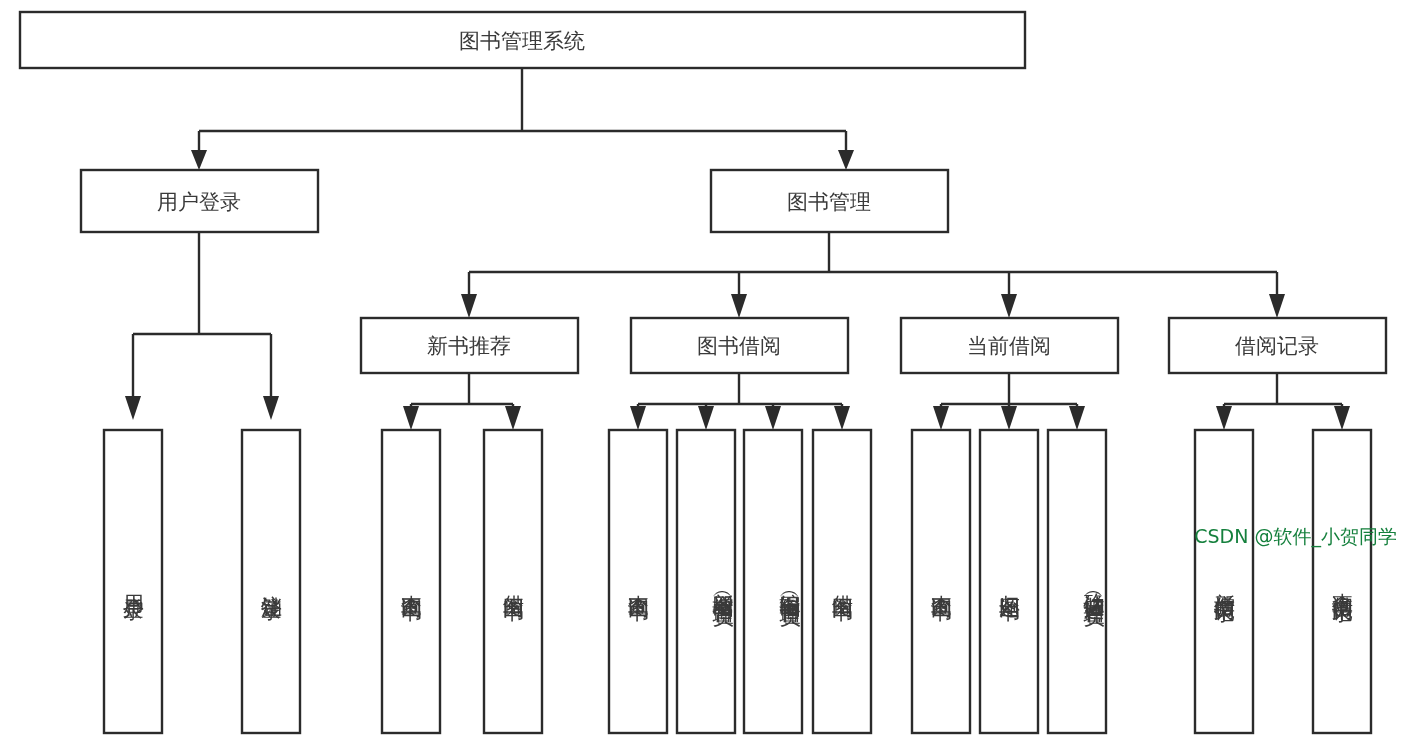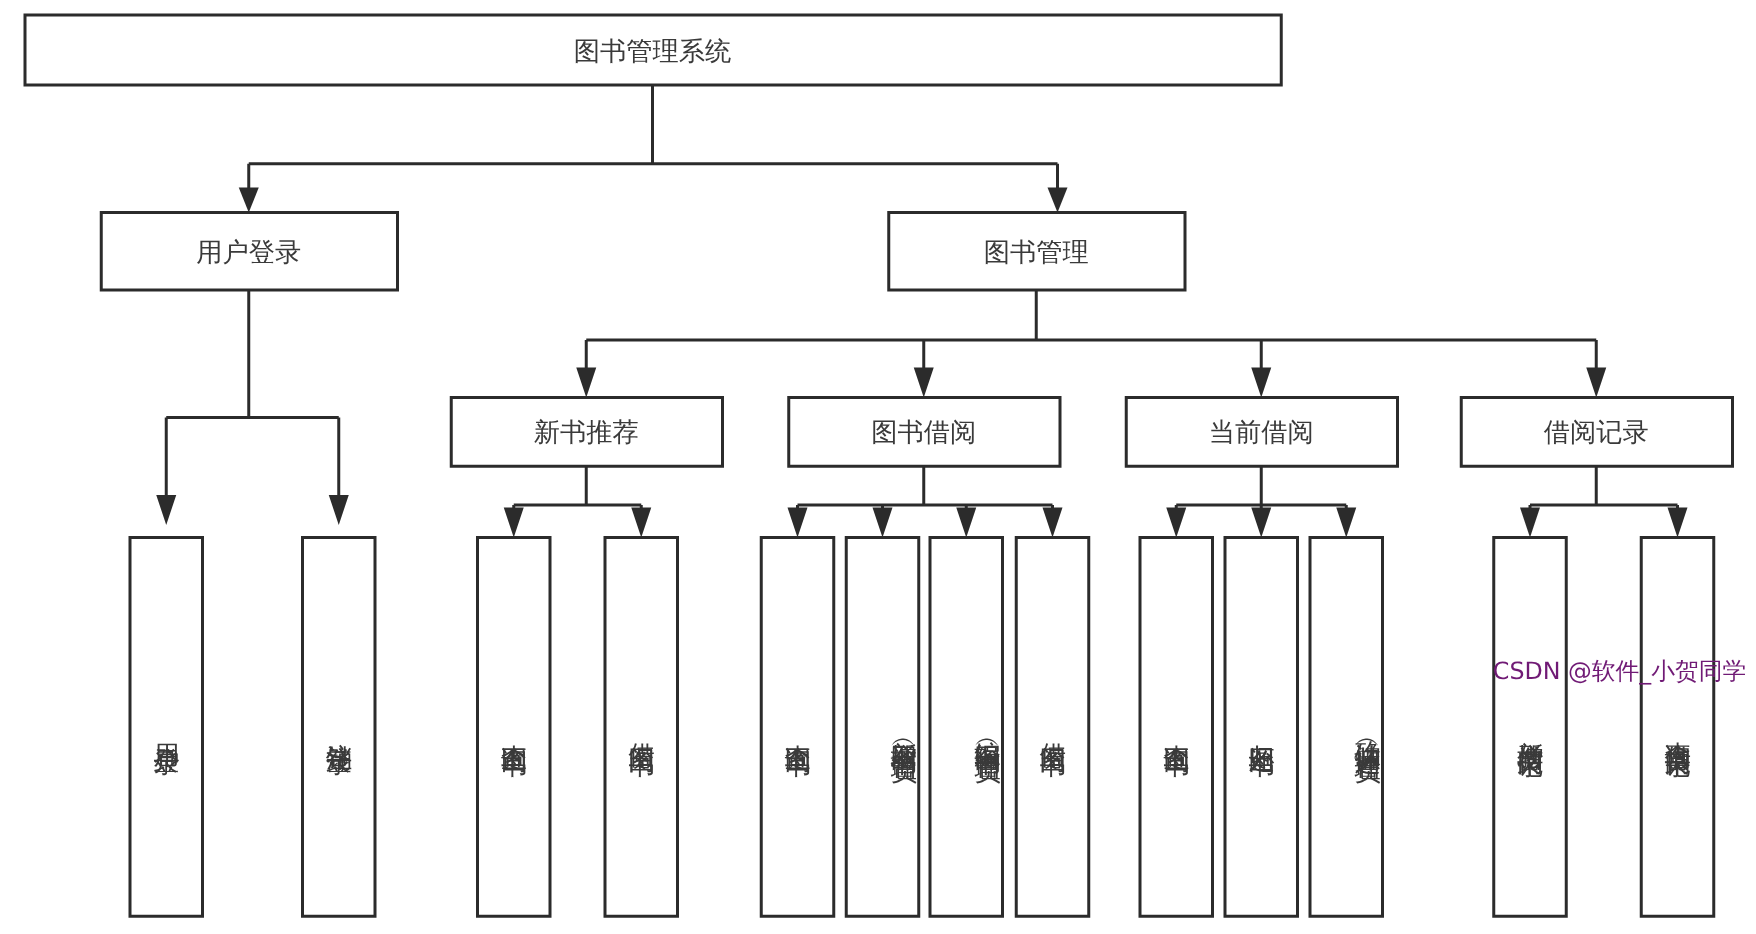--- a/index.html
+++ b/index.html
@@ -60,21 +60,21 @@
     letter-spacing: 2px;
     white-space: nowrap;
     pointer-events: none;
   }
   .watermark {
     position: absolute;
     right: 8px;
     bottom: 6px;
     font-family: "DejaVu Sans", "Liberation Sans", sans-serif;
     font-size: 19px;
-    color: #701a75;
+    color: #15803d;
     white-space: nowrap;
   }
 </style>
 </head>
 <body>
 
 <div id="diagram-root">
 
   <svg id="tree-svg" viewBox="0 0 1405 747">
     <defs>

